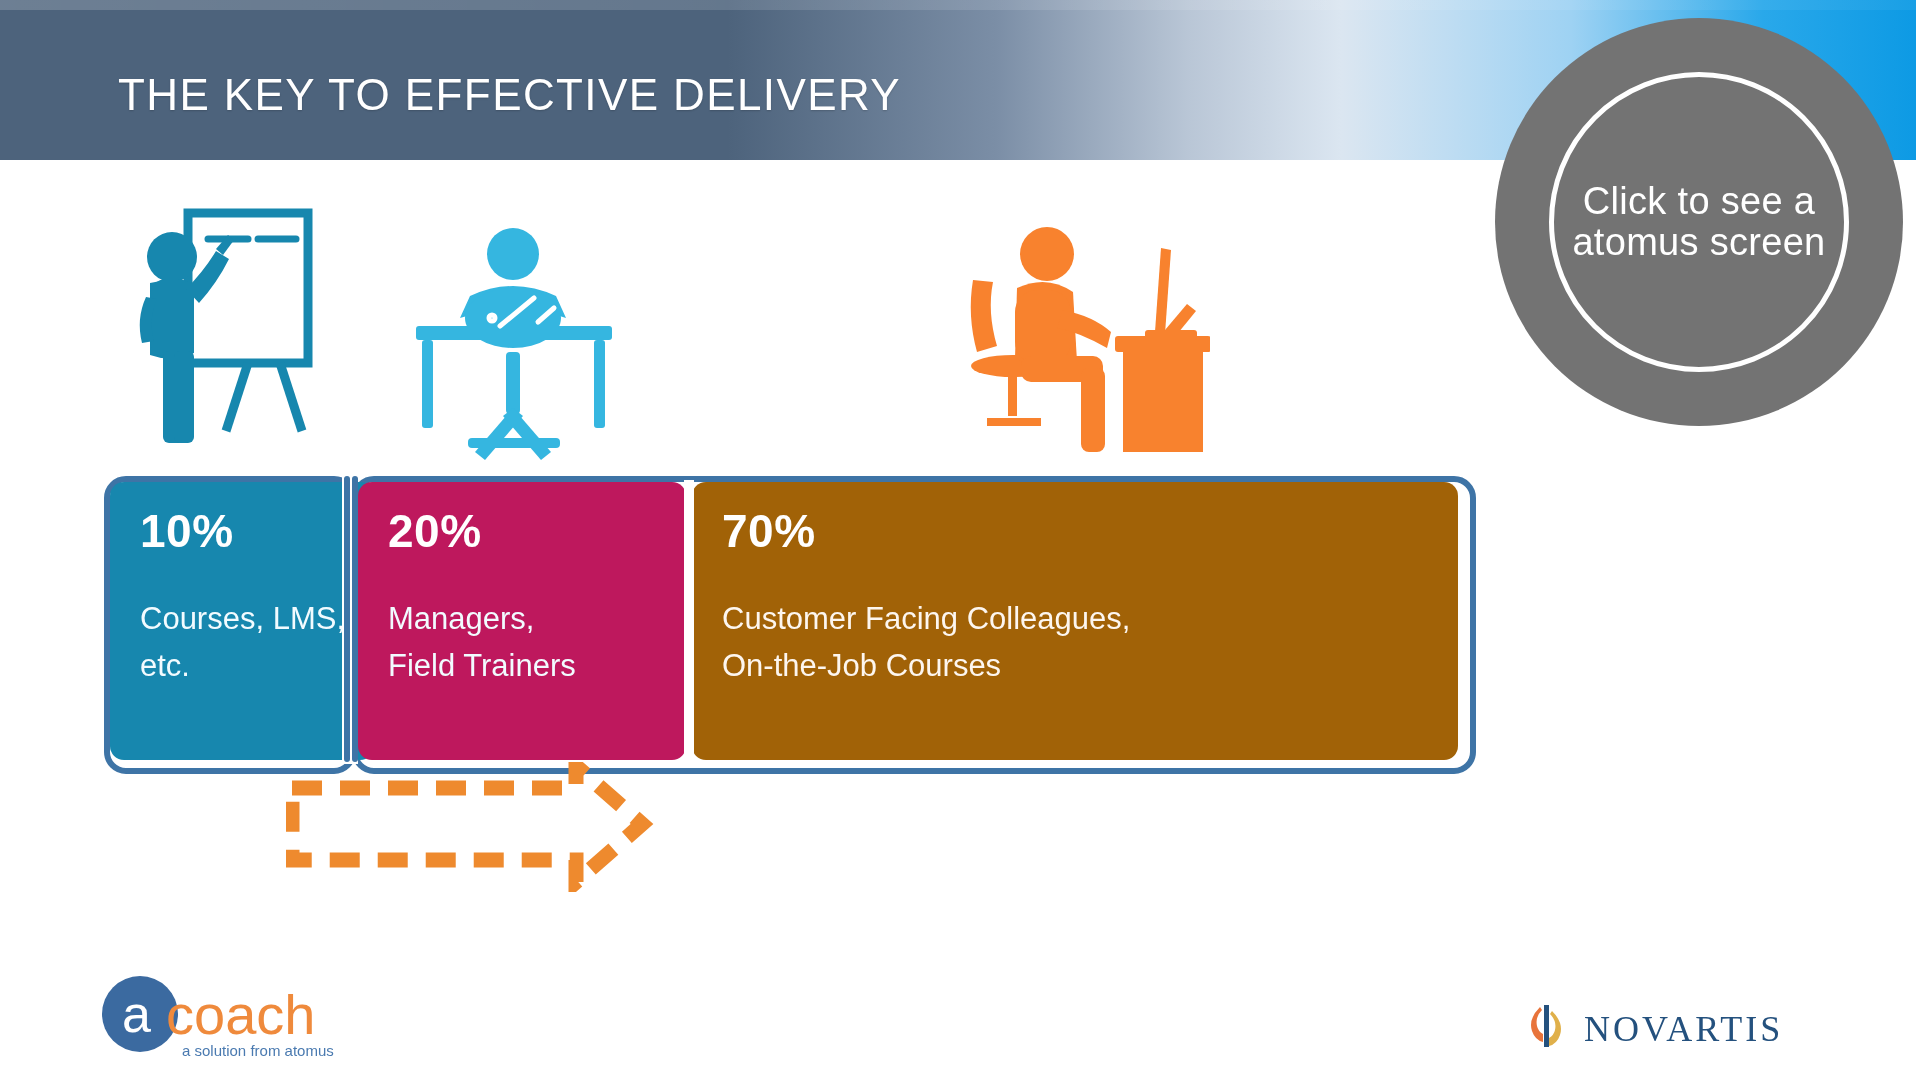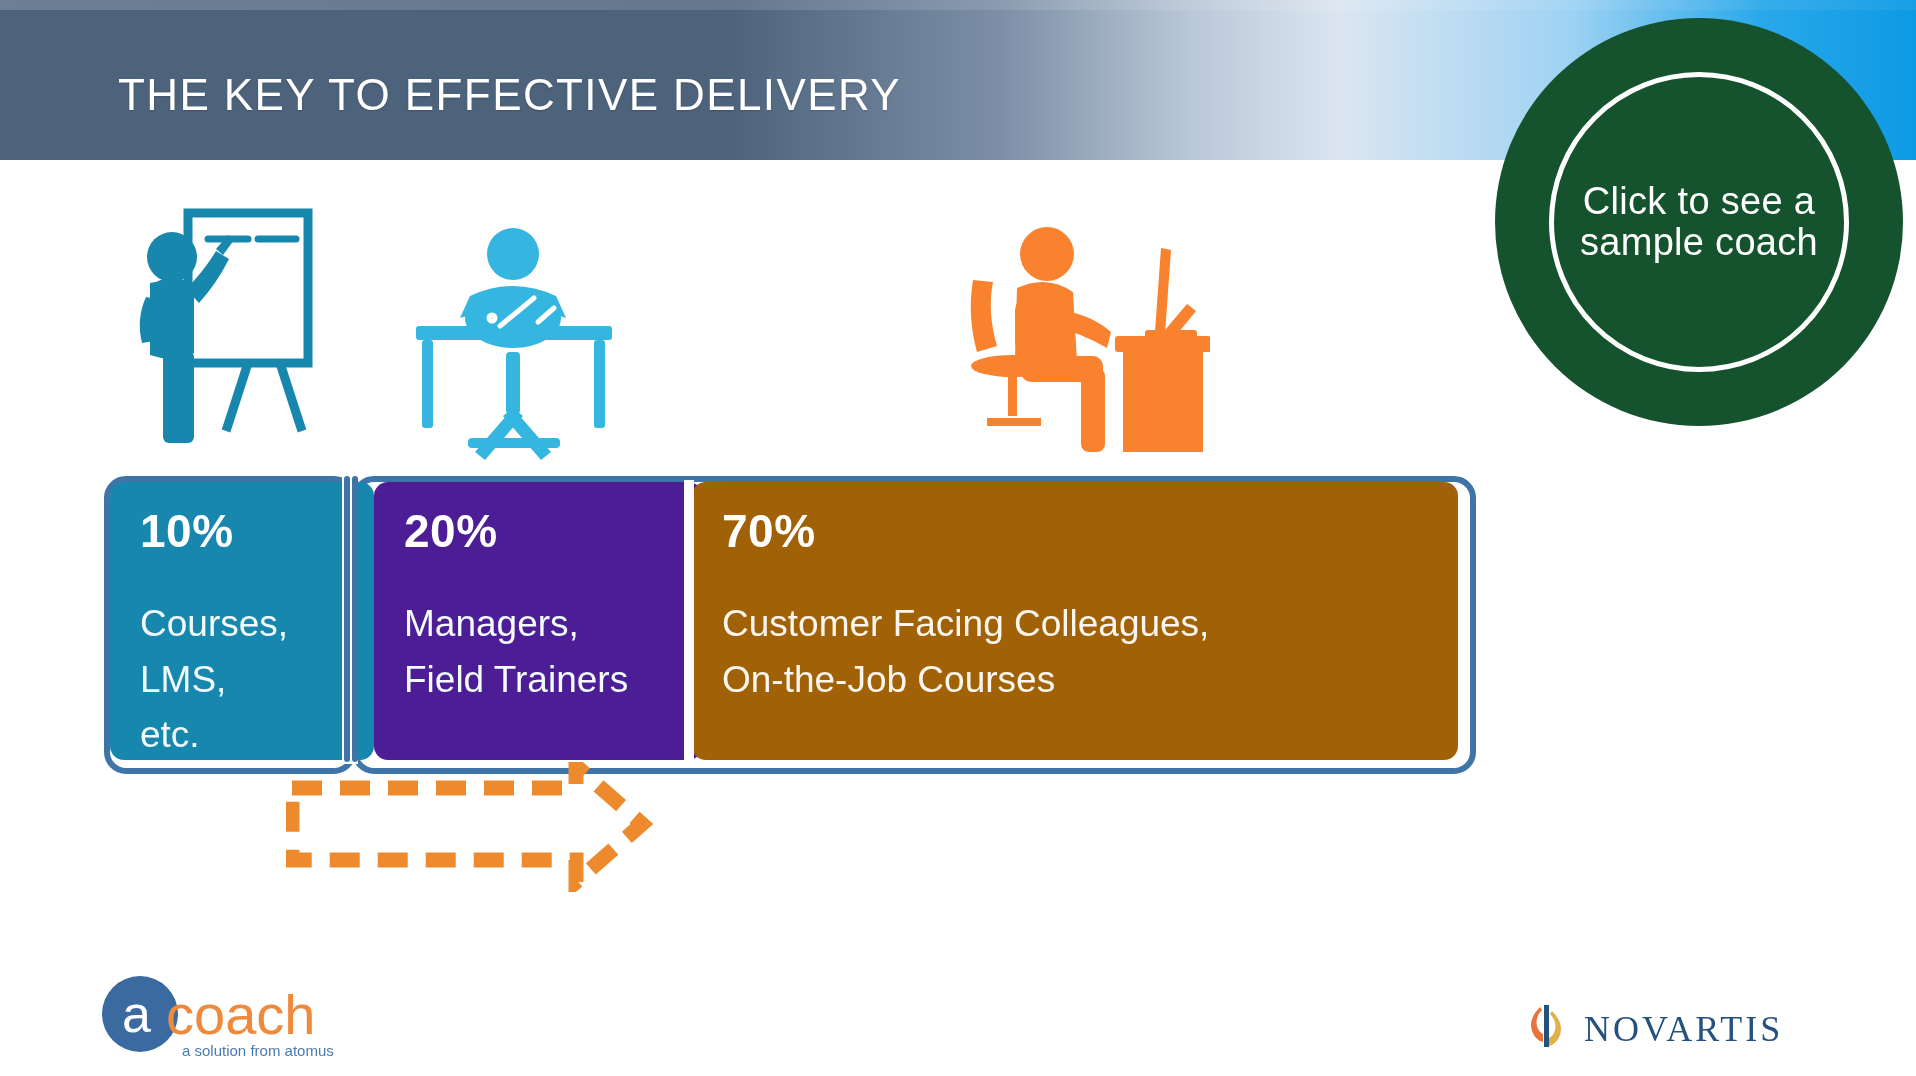--- a/index.html
+++ b/index.html
@@ -25,21 +25,21 @@
     position:absolute;left:118px;top:42px;
     font-size:44px;letter-spacing:1.4px;color:#ffffff;font-weight:400;
     white-space:nowrap;
     text-shadow:0 1px 2px rgba(0,0,0,.18);
     margin-top:28px;
   }
 
   
   .badge{
     position:absolute;left:1495px;top:18px;width:408px;height:408px;
-    border-radius:50%;background:#14532d;
+    border-radius:50%;background:#737373;
     display:flex;align-items:center;justify-content:center;
     cursor:pointer;
   }
   .badge-ring{
     position:absolute;left:50%;top:50%;transform:translate(-50%,-50%);
     width:290px;height:290px;border-radius:50%;
     border:5px solid #ffffff;
   }
   .badge-text{
     position:relative;z-index:2;text-align:center;color:#ffffff;
@@ -64,36 +64,36 @@
   .pctbox{
     position:absolute;border-radius:14px 14px 14px 14px;
     color:#ffffff;box-sizing:border-box;
     padding:26px 28px 20px 30px;
   }
   .pct-10{
     left:110px;top:482px;width:264px;height:278px;
     background:#1787ae;border-radius:14px;
   }
   .pct-20{
-    left:374px;top:482px;width:328px;height:278px;
-    background:#4c1d95;border-radius:14px;
+    left:358px;top:482px;width:328px;height:278px;
+    background:#be185d;border-radius:14px;
   }
   .pct-70{
     left:692px;top:482px;width:766px;height:278px;
     background:#a16207;border-radius:14px;
   }
   
   .pct-10, .pct-20, .pct-70{overflow:hidden;}
 
   .pct-num{
     font-size:46px;font-weight:700;line-height:1;margin:0 0 42px 0;
     letter-spacing:.5px;
   }
   .pct-desc{
-    font-size:37px;line-height:1.5;font-weight:400;color:#fdf6ef;
+    font-size:31px;line-height:1.5;font-weight:400;color:#fdf6ef;
     white-space:pre-line;
   }
   .pct-10 .pct-desc,.pct-20 .pct-desc{color:#f2fbff;}
 
   
   .box-trim{
     position:absolute;background:#ffffff;
   }
 
   
@@ -115,21 +115,21 @@
 
   <div class="header">
     <div class="header-sheen"></div>
   </div>
   <div class="header-title">THE KEY TO EFFECTIVE DELIVERY</div>
 
   <div class="badge">
     <div class="badge-ring"></div>
     <div class="badge-text">
       <div>Click to see a</div>
-      <div>sample coach</div>
+      <div>atomus screen</div>
     </div>
   </div>
 
   <div class="fig" style="left:130px;top:205px;">
     <svg width="230" height="290" viewBox="0 0 230 290">
       <g fill="none" stroke="#1787ae" stroke-width="9">
 
         <rect x="58" y="8" width="120" height="150"></rect>
 
         <line x1="118" y1="158" x2="96" y2="226"></line>

